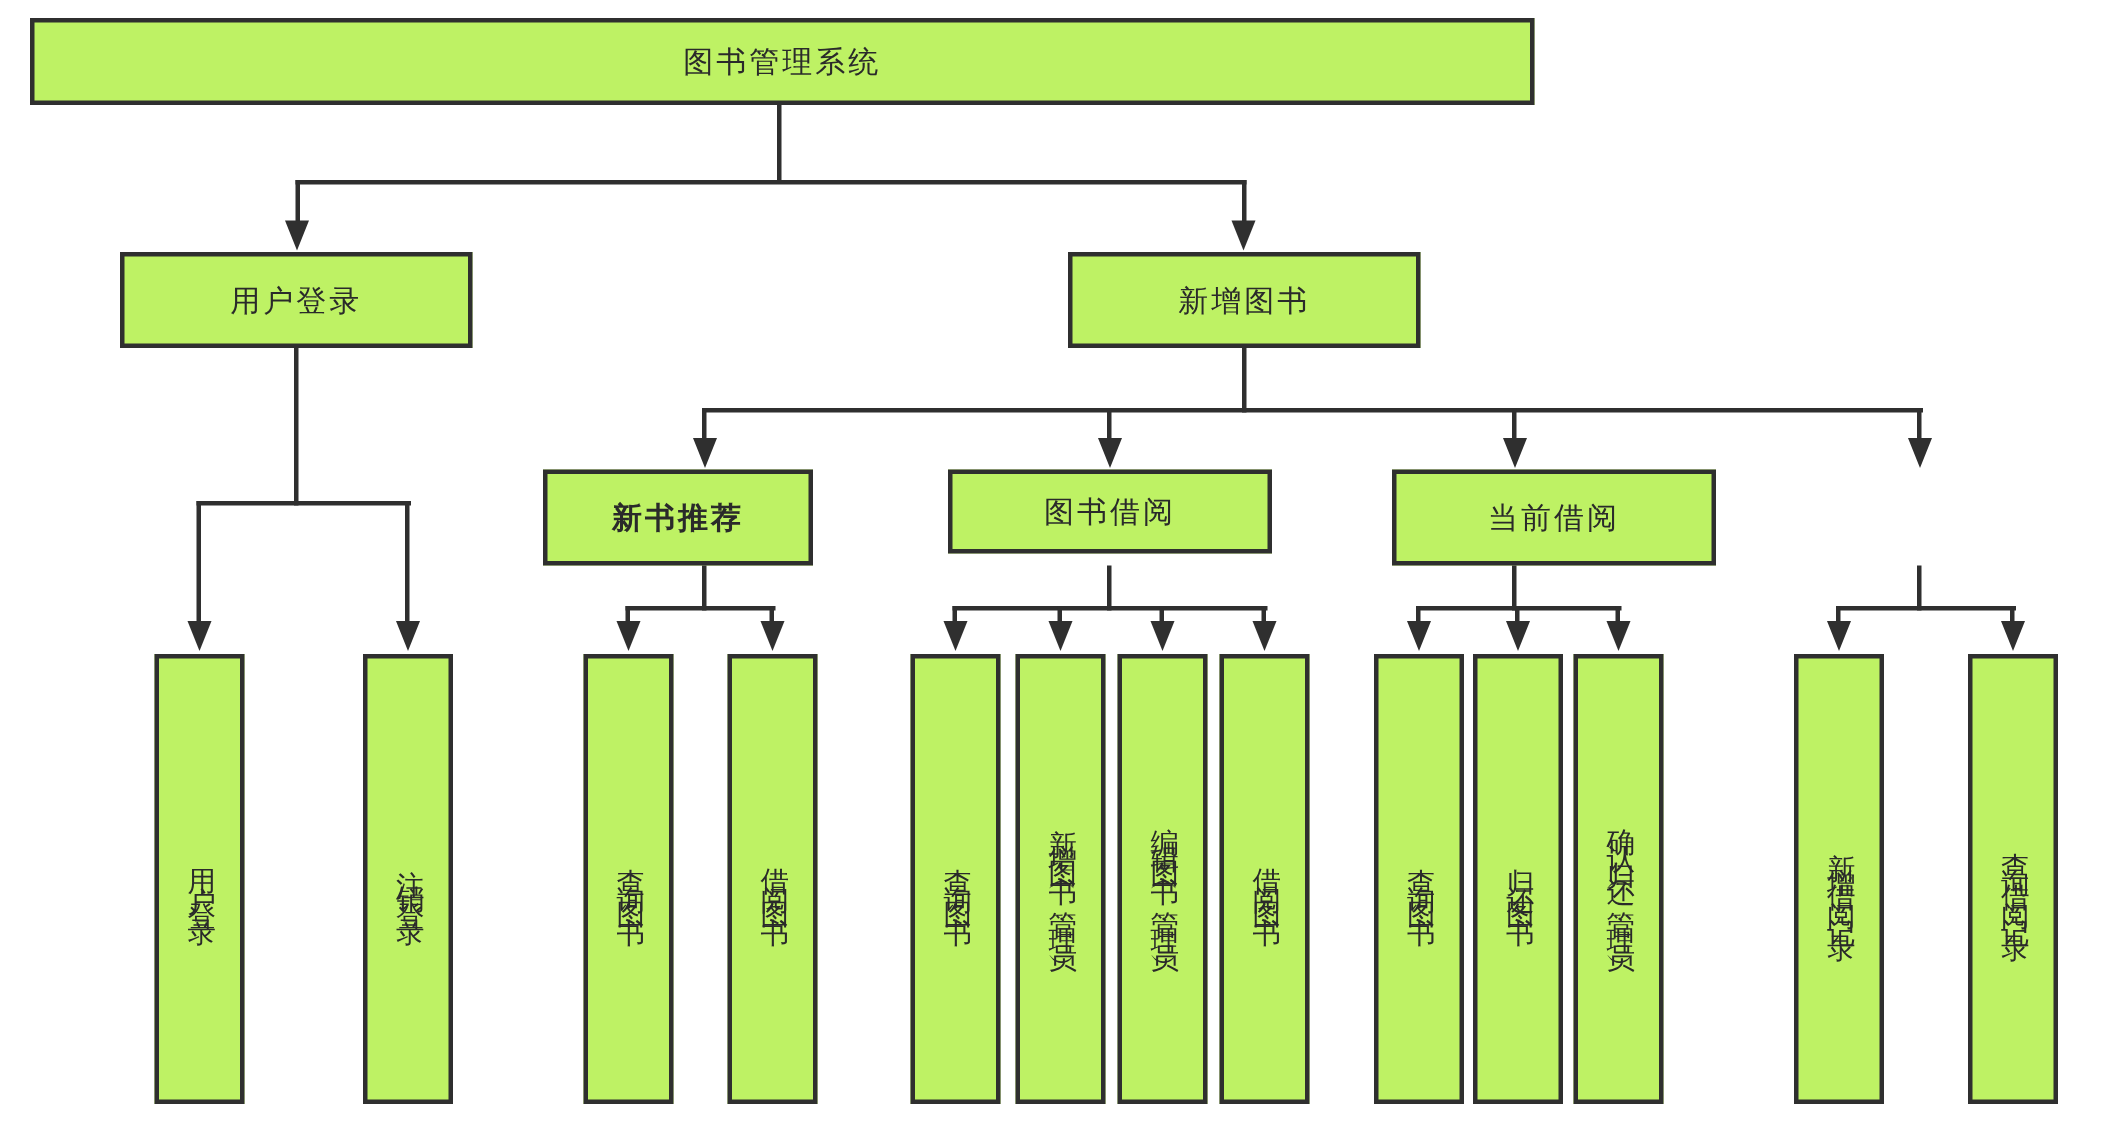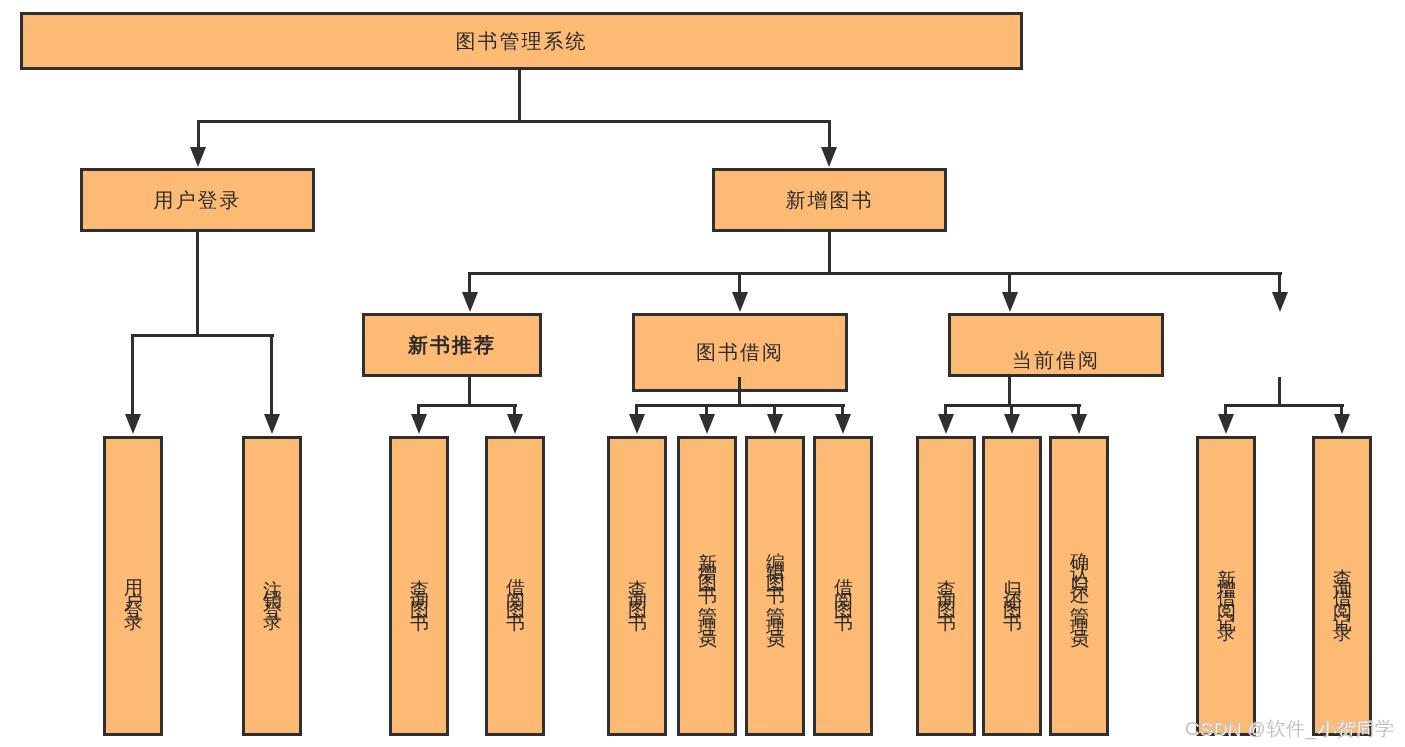--- a/index.html
+++ b/index.html
@@ -3,21 +3,21 @@
 <meta charset="utf-8">
 <style>
   html,body { margin:0; padding:0; background:#ffffff; }
   .canvas {
     position:relative; width:1405px; height:747px; background:#ffffff;
     font-family:"Liberation Sans","DejaVu Sans",sans-serif;
     color:#2a2a2a; overflow:hidden;
   }
   .box {
     position:absolute; box-sizing:border-box;
-    border:3px solid #2f2f2f; background:#fdba74;
+    border:3px solid #2f2f2f; background:#bef264;
     display:flex; align-items:center; justify-content:center;
   }
   .hbox { font-size:20px; letter-spacing:2px; font-weight:500; }
   .vbox { width:60px; top:436px; height:300px; }
   .vtext {
     writing-mode:vertical-rl; text-orientation:mixed;
     font-size:19px; line-height:1.1; letter-spacing:11px; font-weight:500;
   }
   .line { position:absolute; background:#2f2f2f; }
   .arrowhead {
@@ -68,24 +68,24 @@
   <div class="line" style="left:738px; top:272px; width:3px; height:23px;"></div>
   <div class="arrowhead" style="left:732px; top:292px;"></div>
   <div class="line" style="left:1008px; top:272px; width:3px; height:23px;"></div>
   <div class="arrowhead" style="left:1002px; top:292px;"></div>
   <div class="line" style="left:1278px; top:272px; width:3px; height:23px;"></div>
   <div class="arrowhead" style="left:1272px; top:292px;"></div>
 
   <div class="box hbox" style="left:362px; top:313px; width:180px; height:64px;font-weight:bold;">
     <span>新书推荐</span>
   </div>
-  <div class="box hbox" style="left:632px; top:313px; width:216px; height:79px;">
+  <div class="box hbox" style="left:632px; top:313px; width:216px; height:56px;">
     <span>图书借阅</span>
   </div>
-  <div class="box hbox" style="left:948px; top:313px; width:216px; height:64px;align-items:flex-end;">
+  <div class="box hbox" style="left:928px; top:313px; width:216px; height:64px;">
     <span>当前借阅</span>
   </div>
 
   <div class="line" style="left:468px; top:377px; width:3px; height:30px;"></div>
   <div class="line" style="left:417px; top:404px; width:100px; height:3px;"></div>
   <div class="line" style="left:417px; top:404px; width:3px; height:13px;"></div>
   <div class="arrowhead" style="left:411px; top:414px;"></div>
   <div class="line" style="left:513px; top:404px; width:3px; height:13px;"></div>
   <div class="arrowhead" style="left:507px; top:414px;"></div>
 
@@ -153,15 +153,14 @@
     <span class="vtext">确认归还（管理员）</span>
   </div>
 
   <div class="box vbox" style="left:1196px;">
     <span class="vtext">新增借阅记录</span>
   </div>
   <div class="box vbox" style="left:1312px;">
     <span class="vtext">查询借阅记录</span>
   </div>
 
-  <div class="watermark">CSDN @软件_小贺同学</div>
 
 </div>
 
 </body></html>

